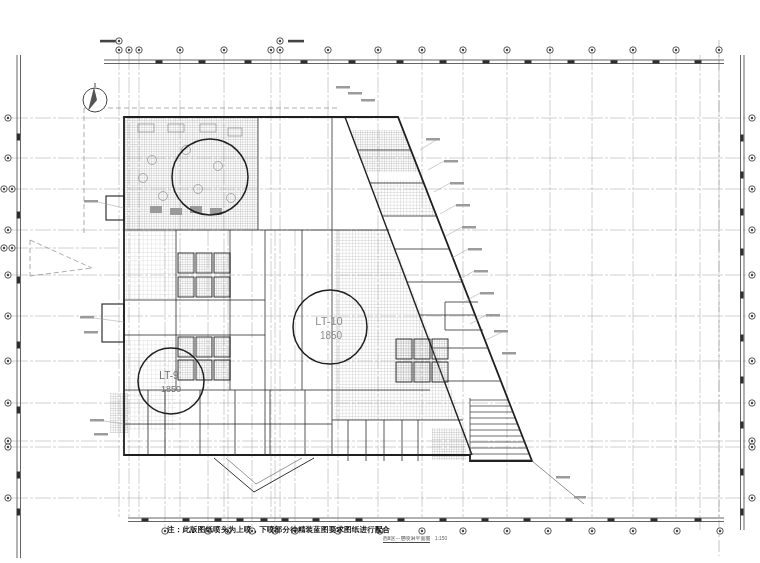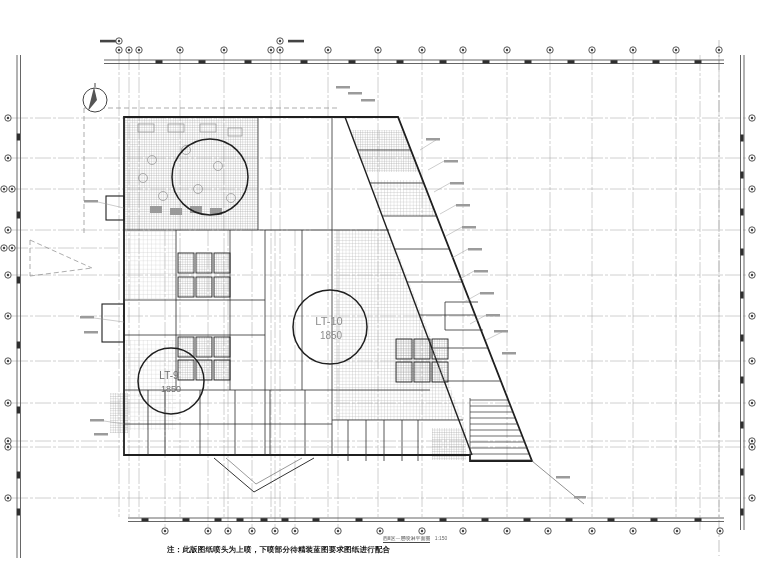--- a/index.html
+++ b/index.html
@@ -1,19 +1,19 @@
 <!DOCTYPE html>
 <html><head>
 <meta charset="utf-8">
 <style>
   html,body{margin:0;padding:0;background:#fff;}
   .sheet{position:relative;width:760px;height:563px;background:#ffffff;overflow:hidden;
          font-family:"Liberation Sans", sans-serif;}
   #plan-svg{position:absolute;left:0;top:0;}
-  .note{position:absolute;left:167px;top:545px;font-size:7.5px;font-weight:700;color:#151515;
+  .note{position:absolute;left:167px;top:525px;font-size:7.5px;font-weight:700;color:#151515;
         letter-spacing:0.2px;white-space:nowrap;}
   .sheet-title{position:absolute;left:383px;top:535px;font-size:5px;color:#4a4a4a;white-space:nowrap;}
   .sheet-title .t{border-bottom:1px solid #4a4a4a;padding-bottom:0.5px;}
   .sheet-title .s{margin-left:3px;color:#6a6a6a;}
   text{font-family:"Liberation Sans", sans-serif;}
 </style>
 </head>
 <body>
 
 <div class="sheet">

